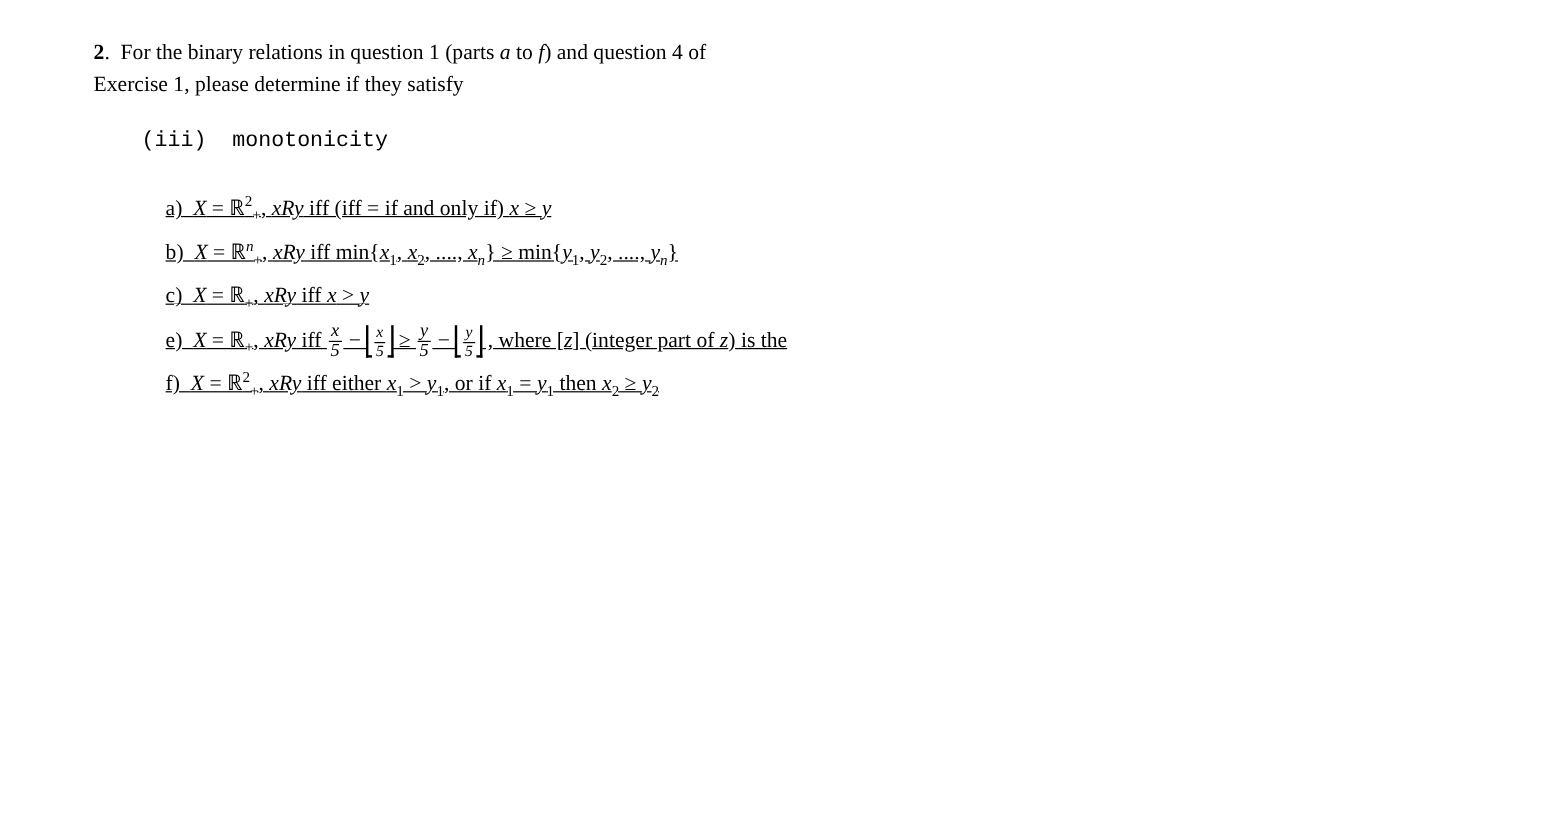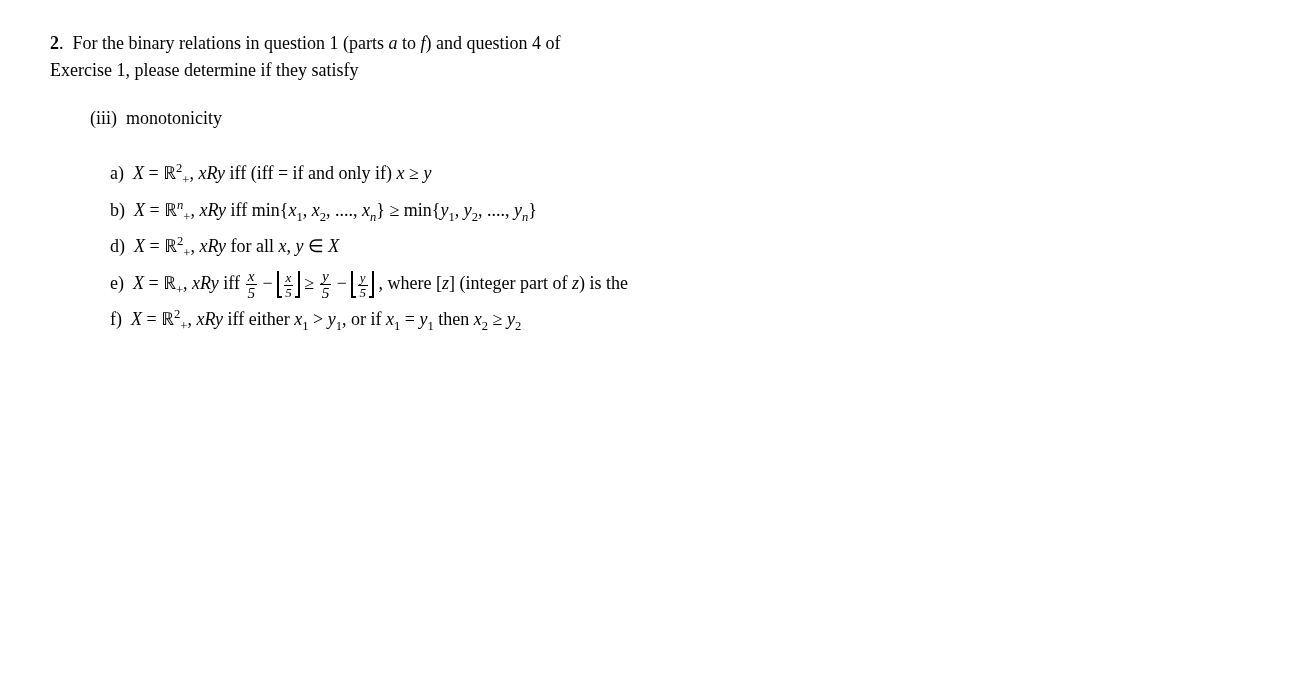--- a/index.html
+++ b/index.html
@@ -13,45 +13,48 @@
       font-family: 'Times New Roman', Times, serif;
       font-size: 18px;
       color: #000000;
       width: 1302px;
       min-height: 685px;
       padding: 30px 50px 30px 50px;
     }
 
     .content-wrapper {
       max-width: 1200px;
+      margin-left: 28px;
     }
 
     .question-header {
       margin-bottom: 18px;
       line-height: 1.5;
     }
 
     .question-header p {
       margin: 0;
       line-height: 1.5;
     }
 
     .properties-list {
       margin-left: 40px;
       margin-bottom: 22px;
       line-height: 1.8;
     }
 
     .properties-list div {
       line-height: 1.8;
+      font-family: Liberation Mono, monospace;
     }
 
     .parts-list {
       margin-left: 60px;
       line-height: 1.9;
+      text-decoration: underline;
     }
 
     .parts-list div {
       line-height: 1.9;
     }
 
     .part-e-continuation {
       margin-top: 0;
       line-height: 1.9;
     }
@@ -114,24 +117,24 @@
   <div class="parts-list">
 
     <div>
       a)&nbsp; <em>X</em> = ℝ<sup>2</sup><sub>+</sub>, <em>xRy</em> iff (iff = if and only if) <em>x</em> ≥ <em>y</em>
     </div>
 
     <div>
       b)&nbsp; <em>X</em> = ℝ<sup><em>n</em></sup><sub>+</sub>, <em>xRy</em> iff min{<em>x</em><sub>1</sub>, <em>x</em><sub>2</sub>, ...., <em>x</em><sub><em>n</em></sub>} ≥ min{<em>y</em><sub>1</sub>, <em>y</em><sub>2</sub>, ...., <em>y</em><sub><em>n</em></sub>}
     </div>
 
+    <div>
+      c)&nbsp; <em>X</em> = ℝ<sub>+</sub>, <em>xRy</em> iff <em>x</em> &gt; <em>y</em>
+    </div>
 
-    <div>
-      d)&nbsp; <em>X</em> = ℝ<sup>2</sup><sub>+</sub>, <em>xRy</em> for all <em>x</em>, <em>y</em> ∈ <em>X</em>
-    </div>
 
     <div>
       e)&nbsp; <em>X</em> = ℝ<sub>+</sub>, <em>xRy</em> iff
       <span class="fraction">
         <span class="numerator"><em>x</em></span>
         <span class="denominator">5</span>
       </span>
       −
       <span style="display:inline-flex; align-items:center; vertical-align:middle;">
         <span style="display:inline-block; border-left:2px solid #000; border-bottom:2px solid #000; height:1.5em; width:5px; vertical-align:middle;"></span>

